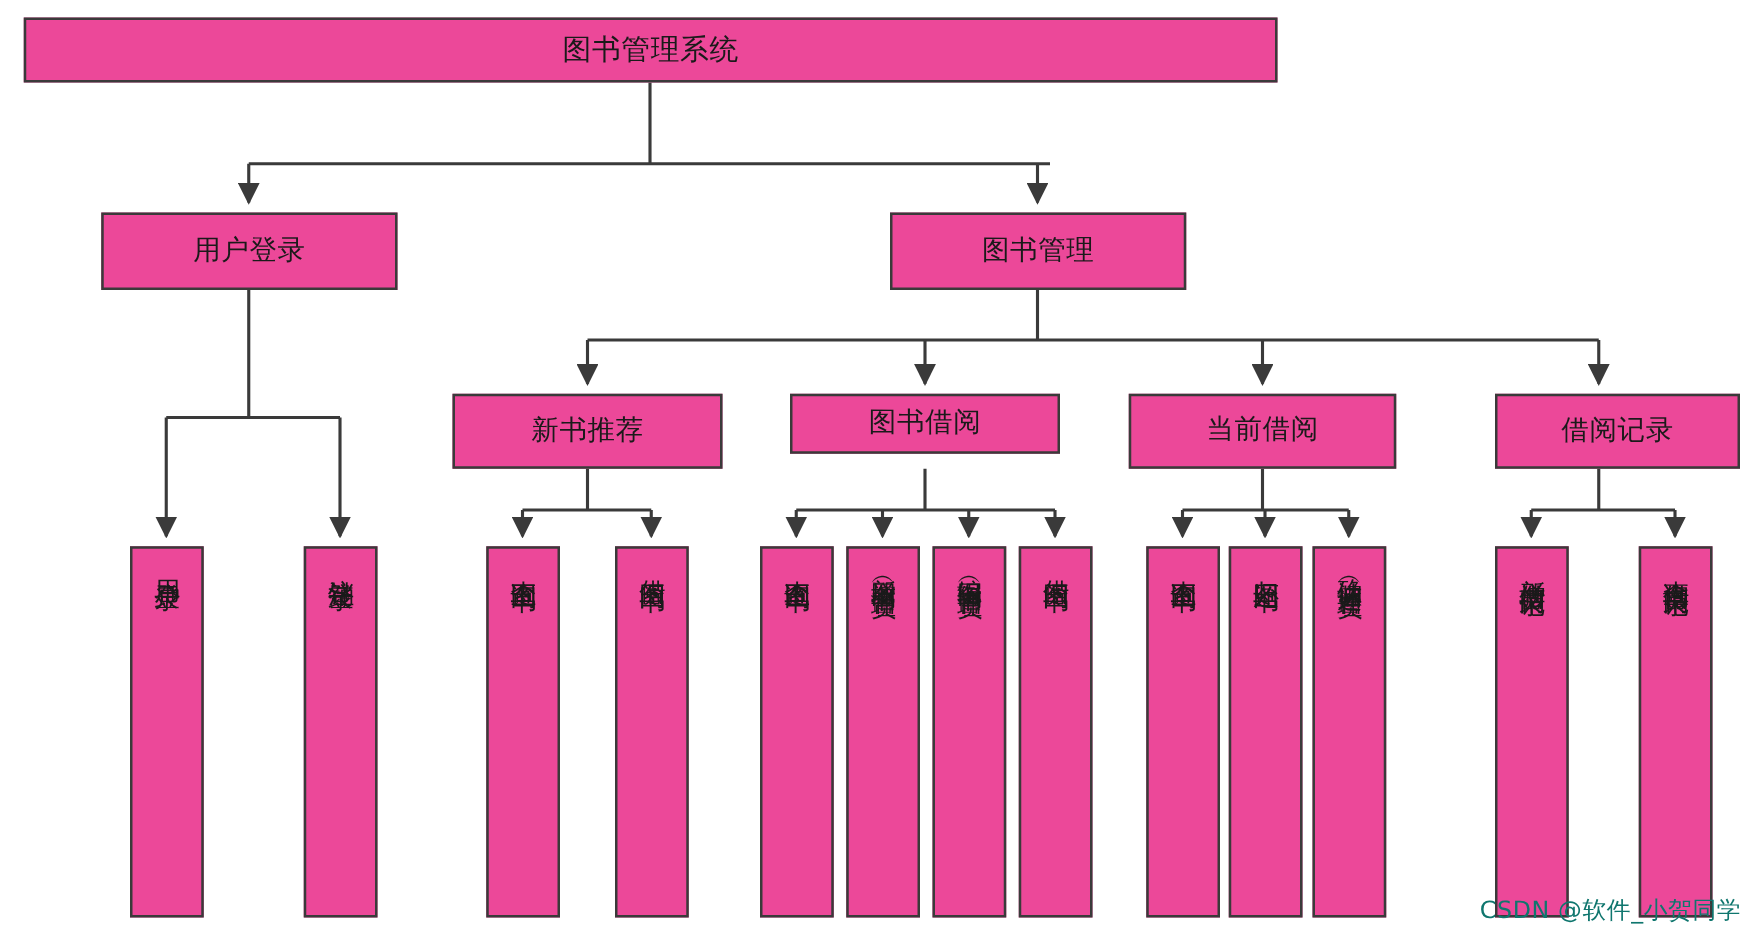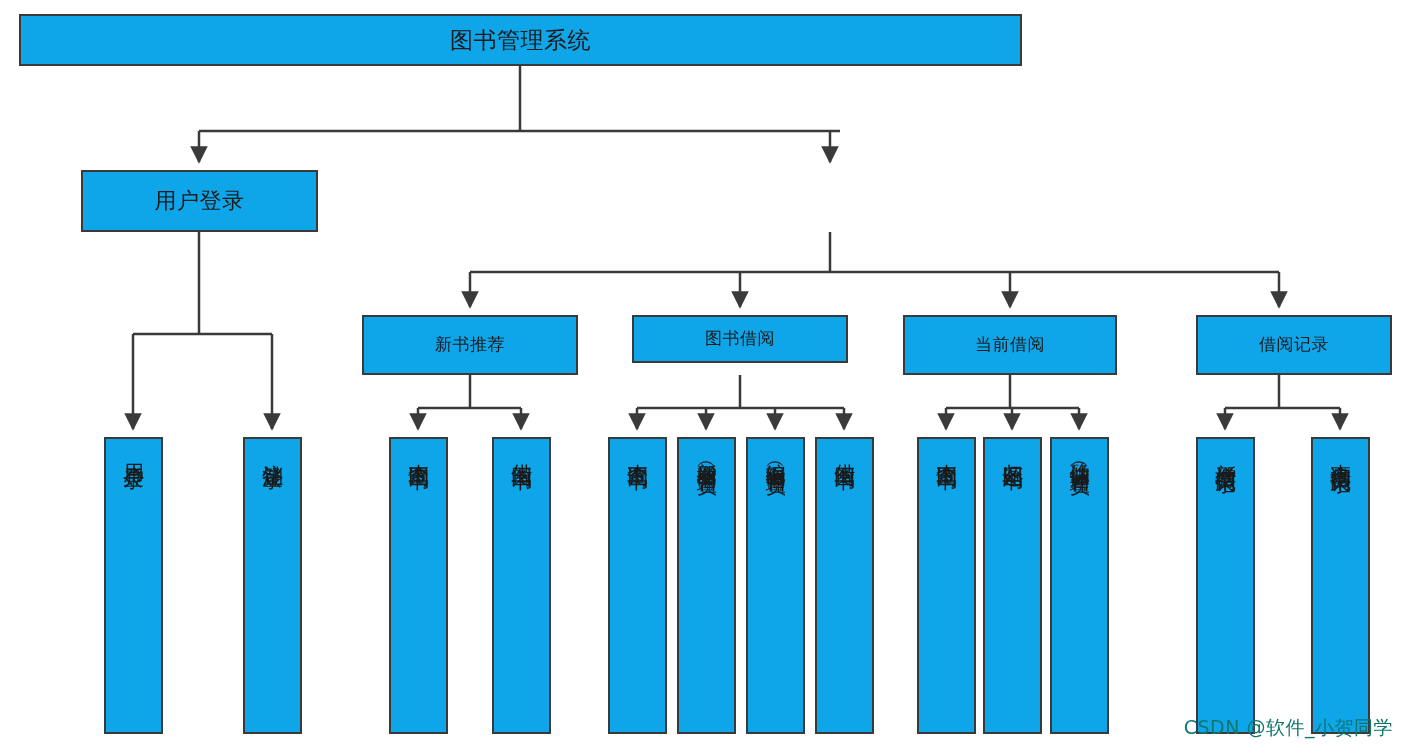--- a/index.html
+++ b/index.html
@@ -23,38 +23,38 @@
     position: absolute;
     left: 0;
     top: 0;
     width: 1405px;
     height: 747px;
     pointer-events: none;
   }
   .node {
     position: absolute;
     box-sizing: border-box;
-    background: #0ea5e9;
+    background: #ec4899;
     border: 2.5px solid #3a3a3a;
     display: flex;
     align-items: center;
     justify-content: center;
     z-index: 3;
   }
   .node .label {
     font-size: 22px;
     line-height: 1.25;
     letter-spacing: 0.5px;
     color: #1a1a1a;
     text-align: center;
     white-space: nowrap;
   }
   .node.root .label { font-size: 23px; }
   .node.level2 .label { font-size: 22px; }
-  .node.level3 .label { font-size: 17px; }
+  .node.level3 .label { font-size: 22px; }
   
   .node.leaf {
     align-items: flex-start;
     justify-content: center;
     padding-top: 8px;
   }
   .node.leaf .label {
     writing-mode: vertical-rl;
     text-orientation: upright;
     font-size: 21px;
@@ -135,28 +135,31 @@
     </g>
   </svg>
 
   <div class="node root" style="left:19px; top:14px; width:1003px; height:52px;">
     <span class="label">图书管理系统</span>
   </div>
 
   <div class="node level2" style="left:81px; top:170px; width:237px; height:62px;">
     <span class="label">用户登录</span>
   </div>
+  <div class="node level2" style="left:712px; top:170px; width:237px; height:62px;">
+    <span class="label">图书管理</span>
+  </div>
 
   <div class="node level3" style="left:362px; top:315px; width:216px; height:60px;">
     <span class="label">新书推荐</span>
   </div>
   <div class="node level3" style="left:632px; top:315px; width:216px; height:48px;">
     <span class="label">图书借阅</span>
   </div>
-  <div class="node level3" style="left:903px; top:315px; width:214px; height:60px;">
+  <div class="node level3" style="left:903px; top:315px; width:214px; height:60px;font-family:Liberation Mono, monospace;">
     <span class="label">当前借阅</span>
   </div>
   <div class="node level3" style="left:1196px; top:315px; width:196px; height:60px;">
     <span class="label">借阅记录</span>
   </div>
 
   <div class="node leaf" style="left:104px; top:437px; width:59px; height:297px;">
     <span class="label">用户登录</span>
   </div>
   <div class="node leaf" style="left:243px; top:437px; width:59px; height:297px;">

